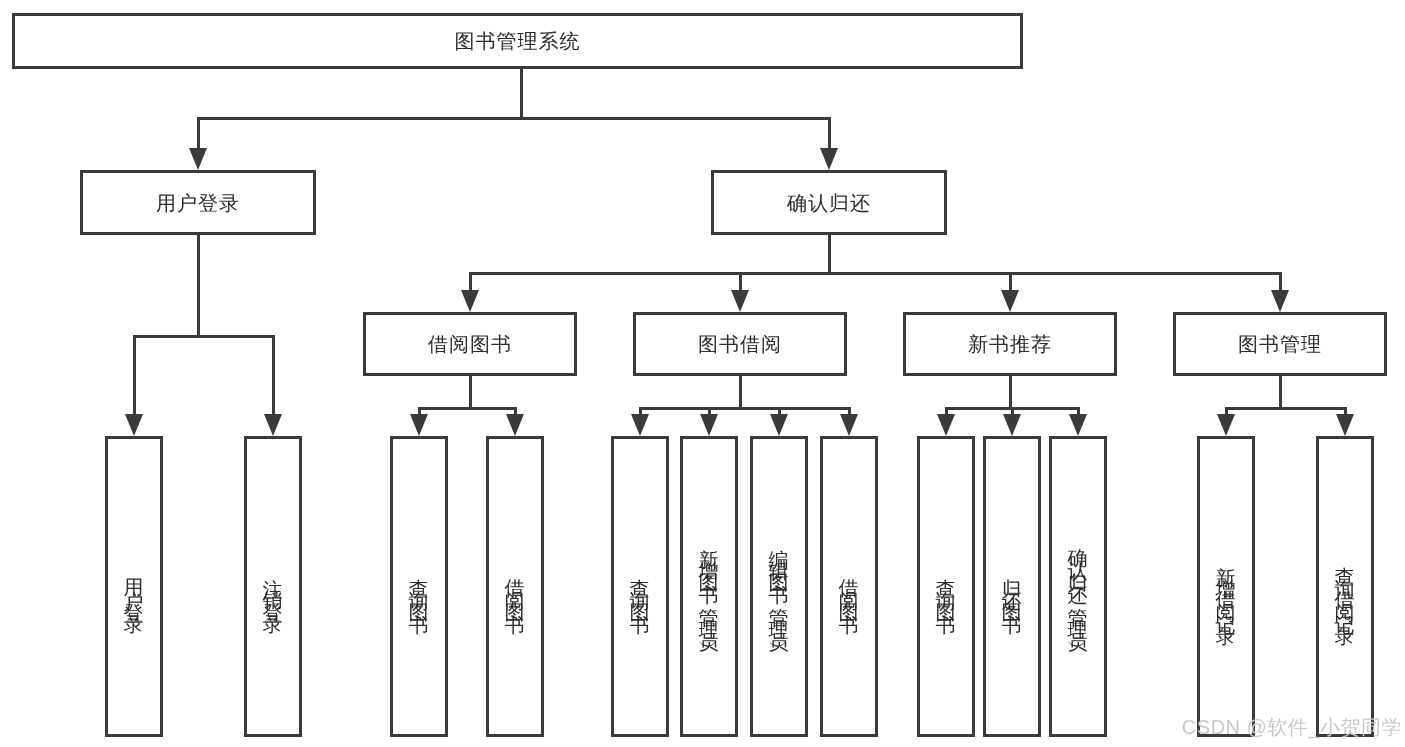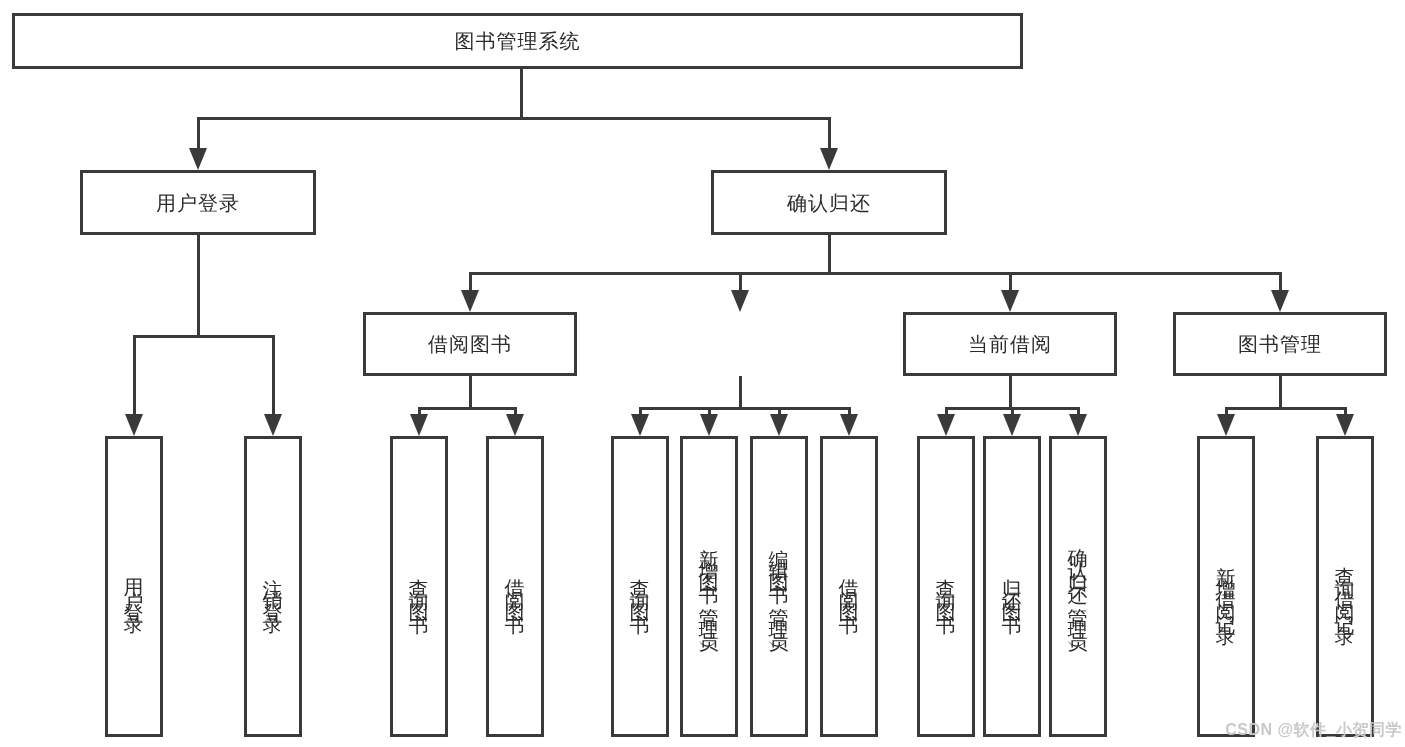--- a/index.html
+++ b/index.html
@@ -70,26 +70,25 @@
     height: 0;
     border-left: 9px solid transparent;
     border-right: 9px solid transparent;
     border-top: 22px solid var(--line);
   }
 
   .watermark {
     position: absolute;
     right: 3px;
     bottom: 6px;
-    font-size: 16px;
+    font-size: 20px;
     color: var(--wm);
     letter-spacing: 0.5px;
     white-space: nowrap;
     z-index: 5;
-    font-weight: bold;
   }
 </style>
 </head>
 <body>
 
 <div class="canvas">
 
   <div class="box hbox" style="left:12px;top:13px;width:1011px;height:56px">
     <span>图书管理系统</span>
   </div>
@@ -114,22 +113,25 @@
   <div class="vline" style="left:828px;top:235px;height:40px"></div>
   <div class="hline" style="left:469px;top:272px;width:813px"></div>
   <div class="arrow" style="left:460px;top:273px;height:39px"></div>
   <div class="arrow" style="left:730px;top:273px;height:39px"></div>
   <div class="arrow" style="left:1000px;top:273px;height:39px"></div>
   <div class="arrow" style="left:1270px;top:273px;height:39px"></div>
 
   <div class="box hbox" style="left:363px;top:312px;width:214px;height:64px">
     <span>借阅图书</span>
   </div>
+  <div class="box hbox" style="left:633px;top:312px;width:214px;height:64px">
+    <span>图书借阅</span>
+  </div>
   <div class="box hbox" style="left:903px;top:312px;width:214px;height:64px">
-    <span>当前借阅</span>
+    <span>新书推荐</span>
   </div>
   <div class="box hbox" style="left:1173px;top:312px;width:214px;height:64px">
     <span>图书管理</span>
   </div>
 
   <div class="vline" style="left:469px;top:376px;height:34px"></div>
   <div class="hline" style="left:418px;top:407px;width:99px"></div>
   <div class="arrow" style="left:409px;top:408px;height:28px"></div>
   <div class="arrow" style="left:505px;top:408px;height:28px"></div>
 

